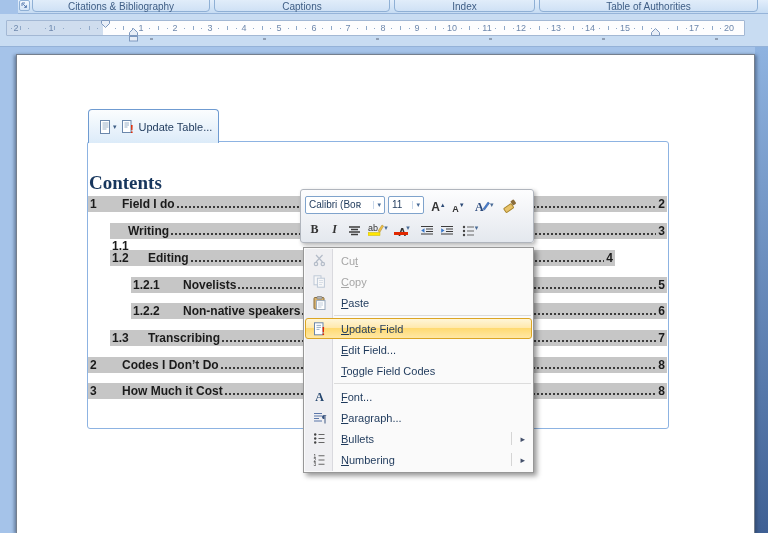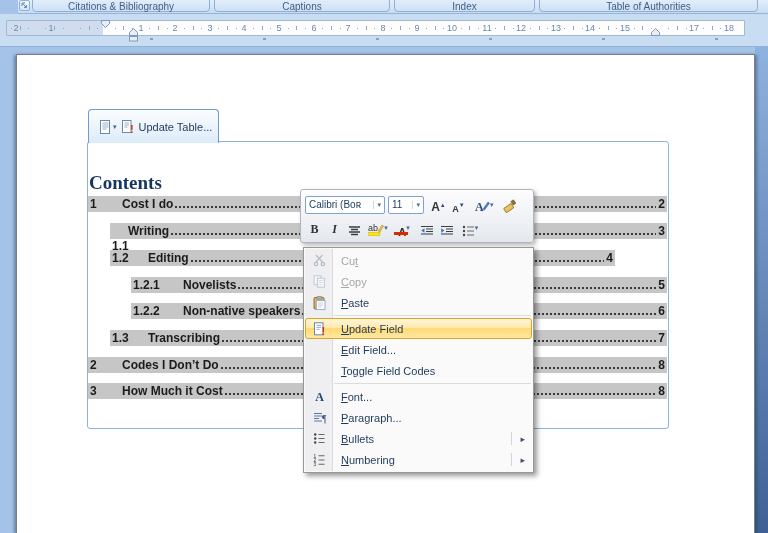--- a/index.html
+++ b/index.html
@@ -129,21 +129,21 @@
         <div class="rnum" style="left: 348px;">7</div>
         <div class="rnum" style="left: 383px;">8</div>
         <div class="rnum" style="left: 417px;">9</div>
         <div class="rnum" style="left: 452px;">10</div>
         <div class="rnum" style="left: 487px;">11</div>
         <div class="rnum" style="left: 521px;">12</div>
         <div class="rnum" style="left: 556px;">13</div>
         <div class="rnum" style="left: 590px;">14</div>
         <div class="rnum" style="left: 625px;">15</div>
         <div class="rnum" style="left: 694px;">17</div>
-        <div class="rnum" style="left: 729px;">18</div>
+        <div class="rnum" style="left: 729px;">20</div>
         <div class="rtick" style="left: 19.5px;"></div>
         <div class="rdot" style="left: 10.85px;"></div>
         <div class="rdot" style="left: 28.15px;"></div>
         <div class="rtick" style="left: 54.1px;"></div>
         <div class="rdot" style="left: 45.45px;"></div>
         <div class="rdot" style="left: 62.75px;"></div>
         <div class="rtick" style="left: 88.7px;"></div>
         <div class="rdot" style="left: 80.05px;"></div>
         <div class="rdot" style="left: 97.35px;"></div>
         <div class="rtick" style="left: 123.3px;"></div>
@@ -243,21 +243,21 @@
       </svg>
       <span class="lbl">Update Table...</span>
     </div>
   </div>
 
   <div id="toc-frame"></div>
   <div id="toc-title">Contents</div>
   <div id="toc-rows">
       <div class="tocrow" style="left: 88px; top: 196px; width: 579px;">
         <span class="tocnum" style="width: 34px;">1</span>
-        <span class="toclabel">Cost I do</span>
+        <span class="toclabel">Field I do</span>
         <span class="tocdots"></span>
         <span class="tocpage">2</span>
       </div>
       <div class="tocrow" style="left: 110px; top: 223px; width: 557px;">
         <span class="tocnum" style="width: 18px; margin-top: 30px;">1.1</span>
         <span class="toclabel">Writing</span>
         <span class="tocdots"></span>
         <span class="tocpage">3</span>
       </div>
       <div class="tocrow" style="left: 110px; top: 250px; width: 505px;">

